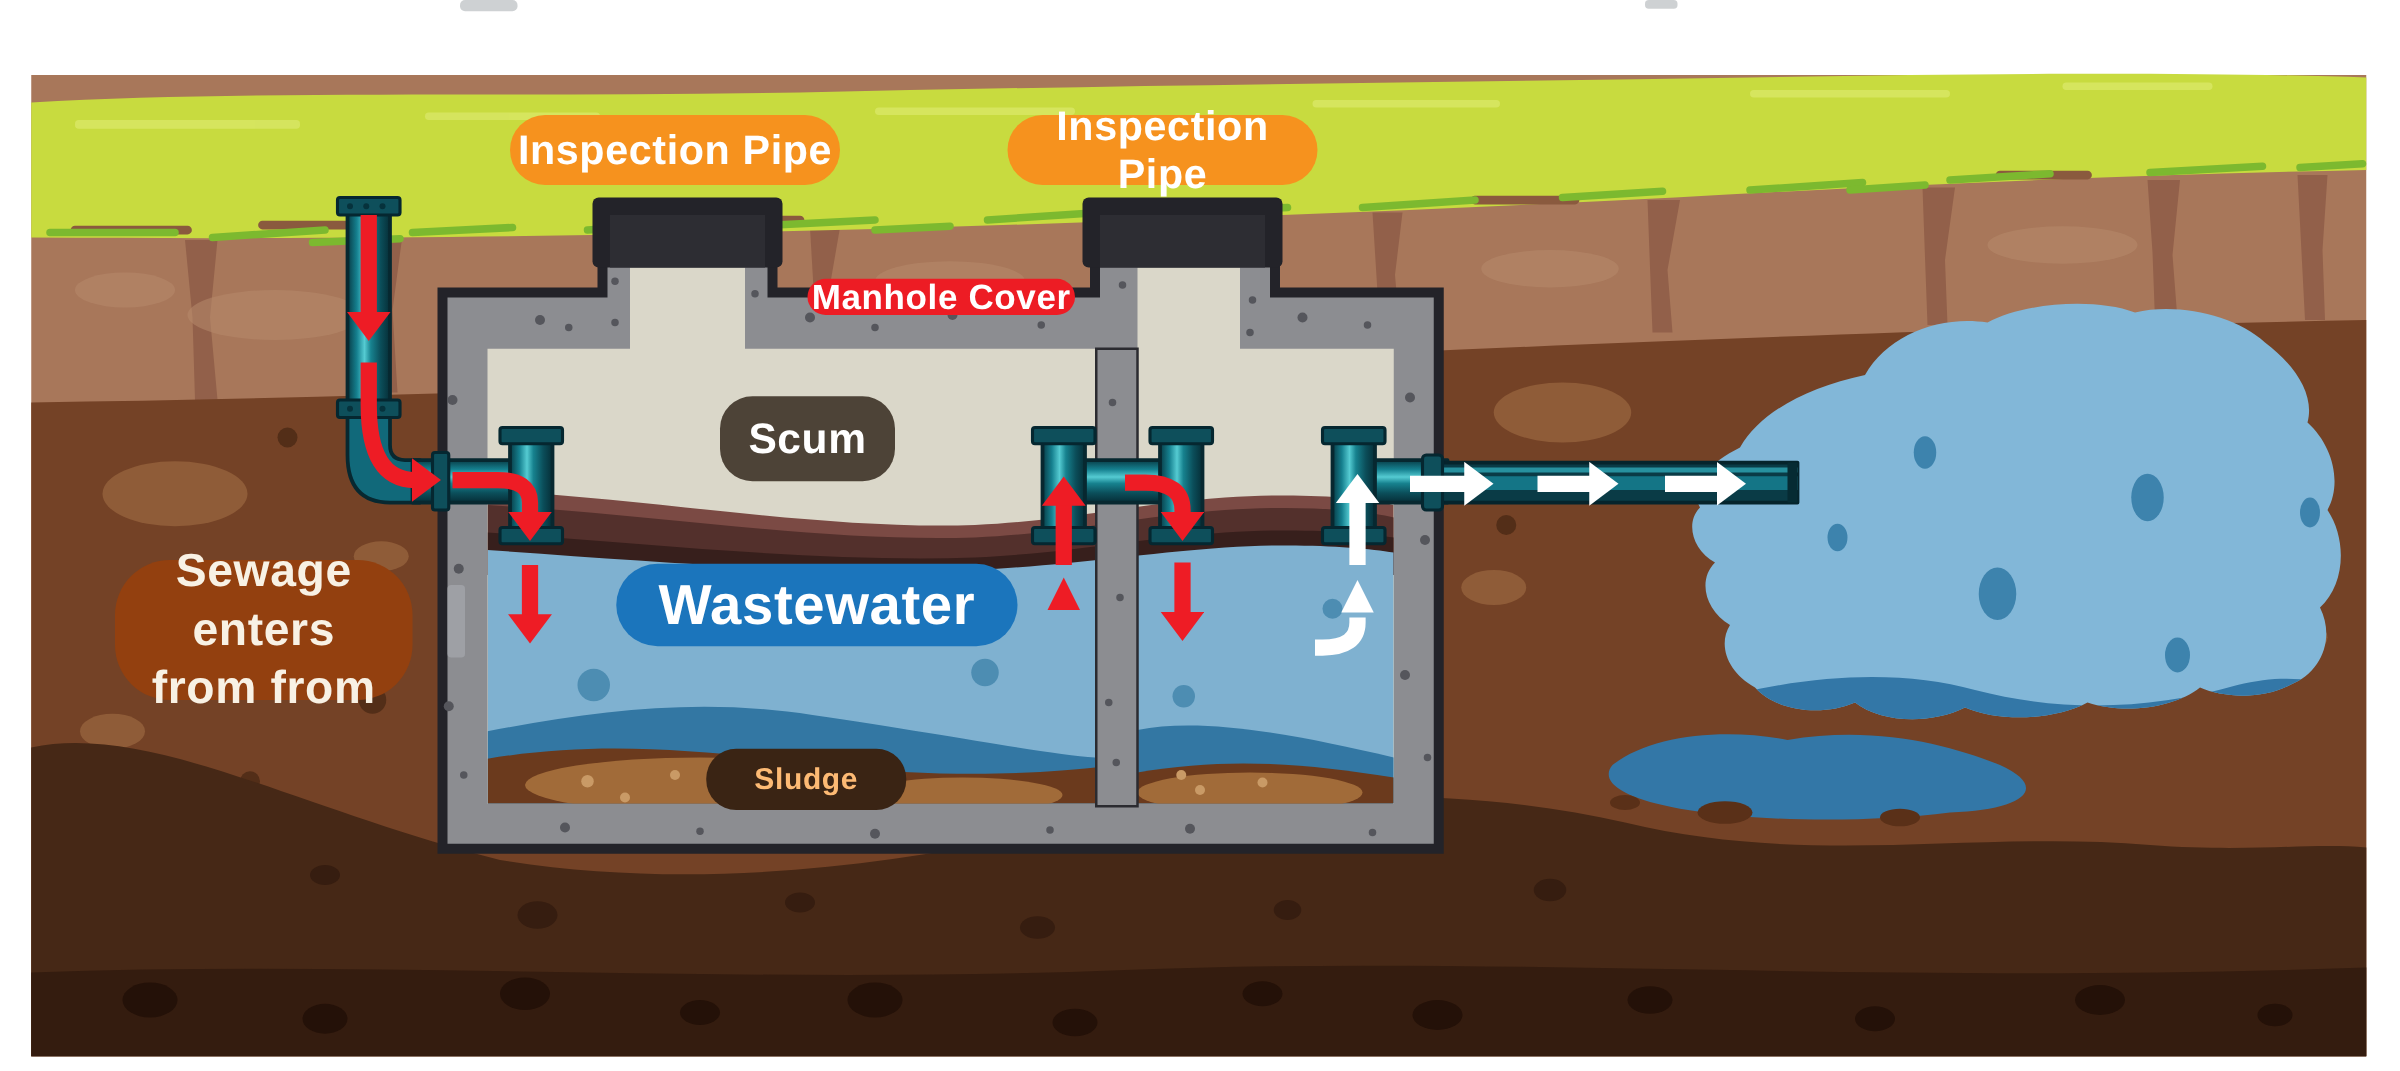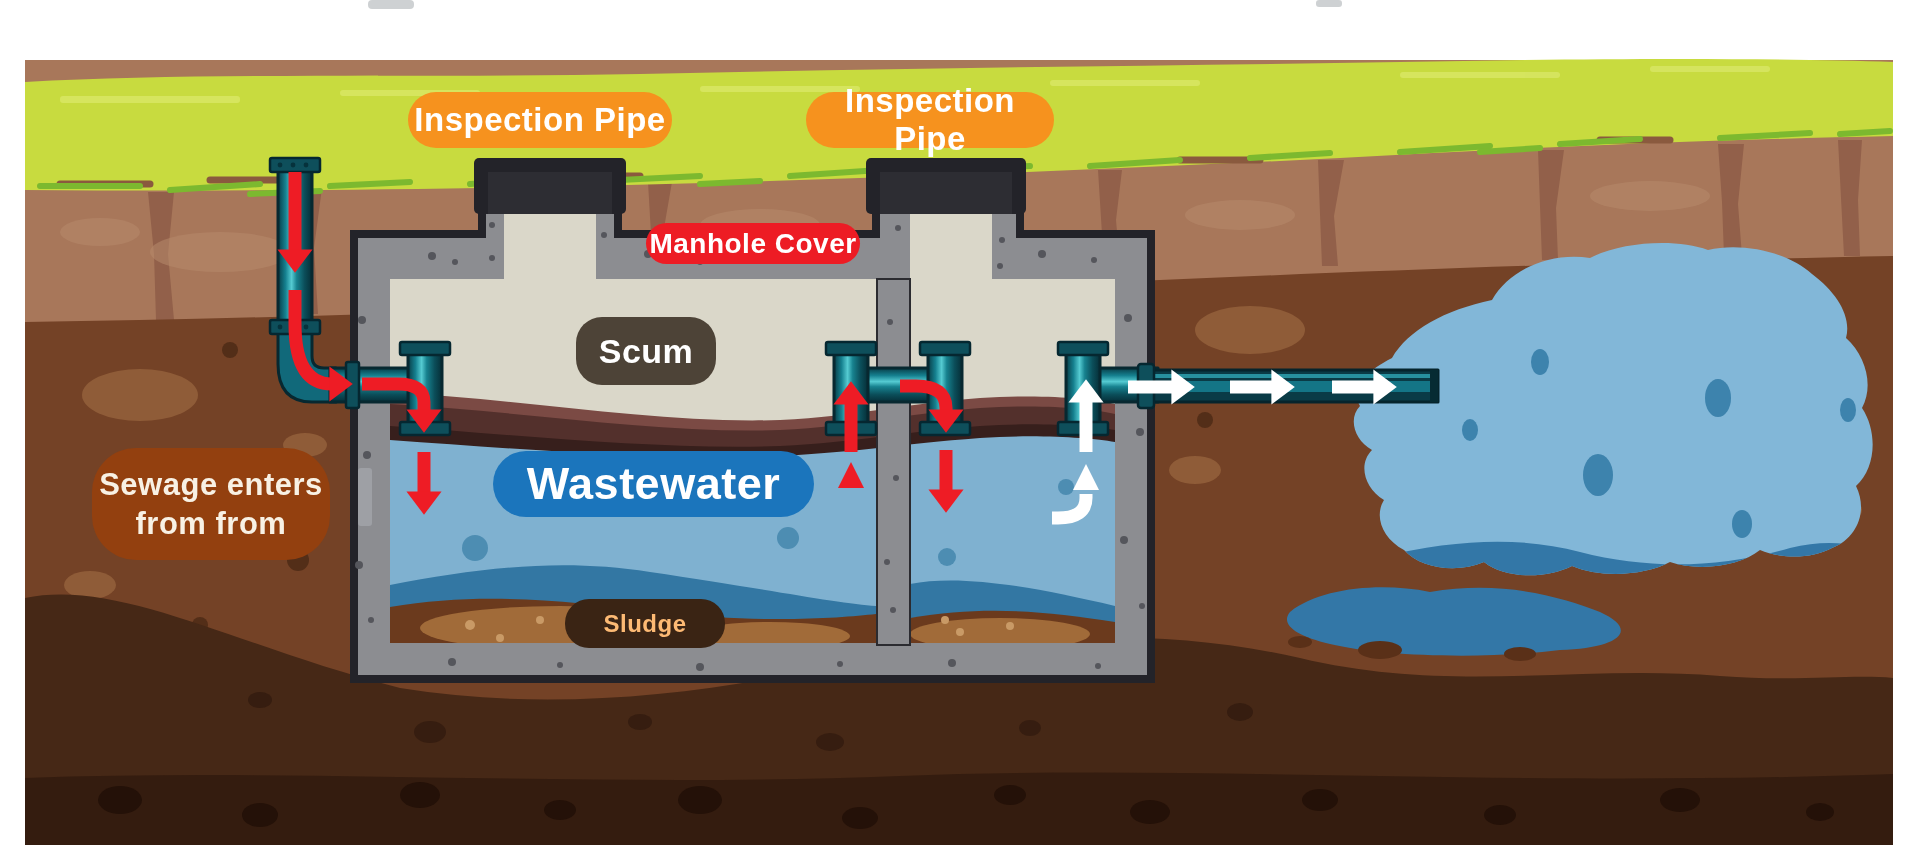--- a/index.html
+++ b/index.html
@@ -5,26 +5,26 @@
   html,body{margin:0;padding:0;background:#ffffff;}
   #stage{position:relative;width:1920px;height:857px;background:#ffffff;overflow:hidden;
          font-family:"Liberation Sans",sans-serif;text-decoration:underline;}
   #scene{position:absolute;left:0;top:0;width:1920px;height:857px;}
   .badge{position:absolute;display:flex;align-items:center;justify-content:center;
          color:#ffffff;font-weight:bold;text-align:center;box-sizing:border-box;
          letter-spacing:.5px;}
   .badge-col{flex-direction:column;line-height:1.26;}
   #insp1{left:408px;top:92px;width:264px;height:56px;background:#f6921e;border-radius:28px;font-size:33px;}
   #insp2{left:806px;top:92px;width:248px;height:56px;background:#f6921e;border-radius:28px;font-size:33px;}
-  #manhole{left:646px;top:223px;width:214px;height:41px;background:#ed1c24;border-radius:21px;font-size:28px;}
+  #manhole{left:646px;top:223px;width:214px;height:29px;background:#ed1c24;border-radius:21px;font-size:28px;}
   #scum{left:576px;top:317px;width:140px;height:68px;background:#4d4337;border-radius:26px;font-size:34px;}
   #wastewater{left:493px;top:451px;width:321px;height:66px;background:#1b75bc;border-radius:33px;font-size:45px;}
   #sludge{left:565px;top:599px;width:160px;height:49px;background:#3a2414;border-radius:24px;font-size:24px;color:#fdba74;}
   #sewage{left:92px;top:448px;width:238px;height:112px;background:#93400f;border-radius:44px;
-          font-size:31px;color:#f8f1e4;}
+          font-size:37px;color:#f8f1e4;}
   #drainfield-label{left:1176px;top:446px;width:278px;height:101px;background:#93400f;border-radius:32px;
           font-size:29px;color:#f8f1e4;justify-content:flex-start;align-items:flex-start;
           padding:14px 0 0 22px;text-align:left;}
 </style>
 </head>
 <body>
 
 <div id="stage">
 
 <svg id="scene" viewBox="0 0 1920 857">

